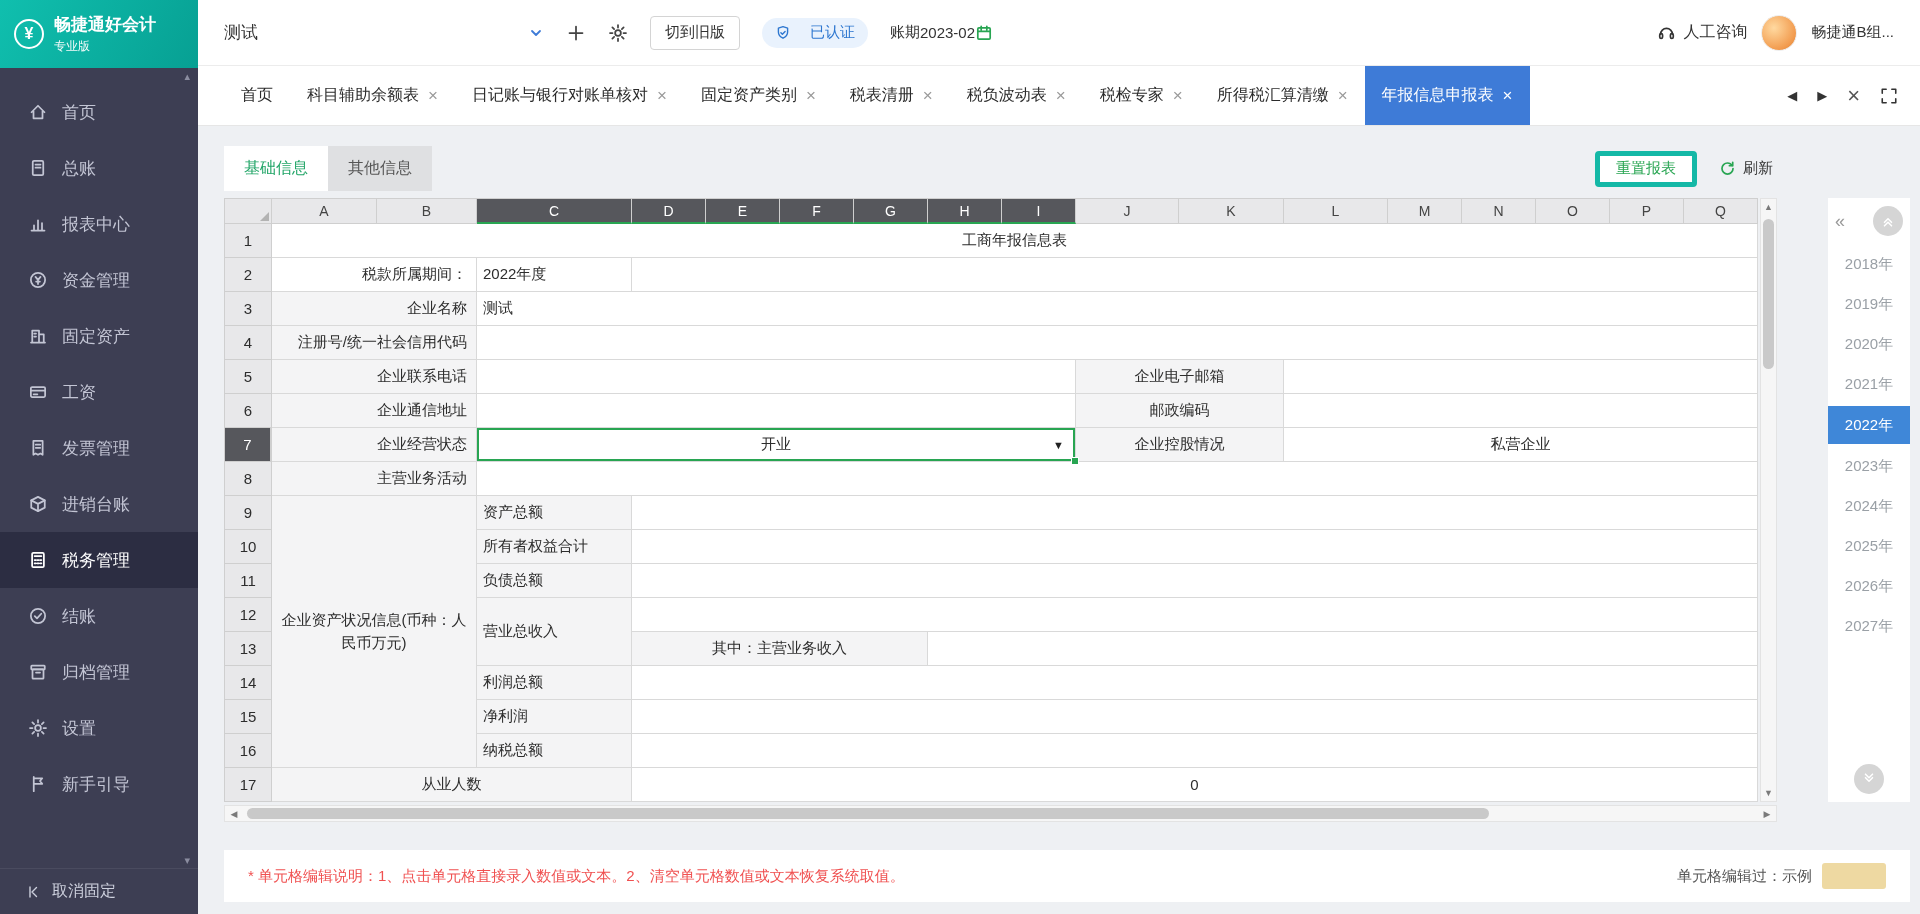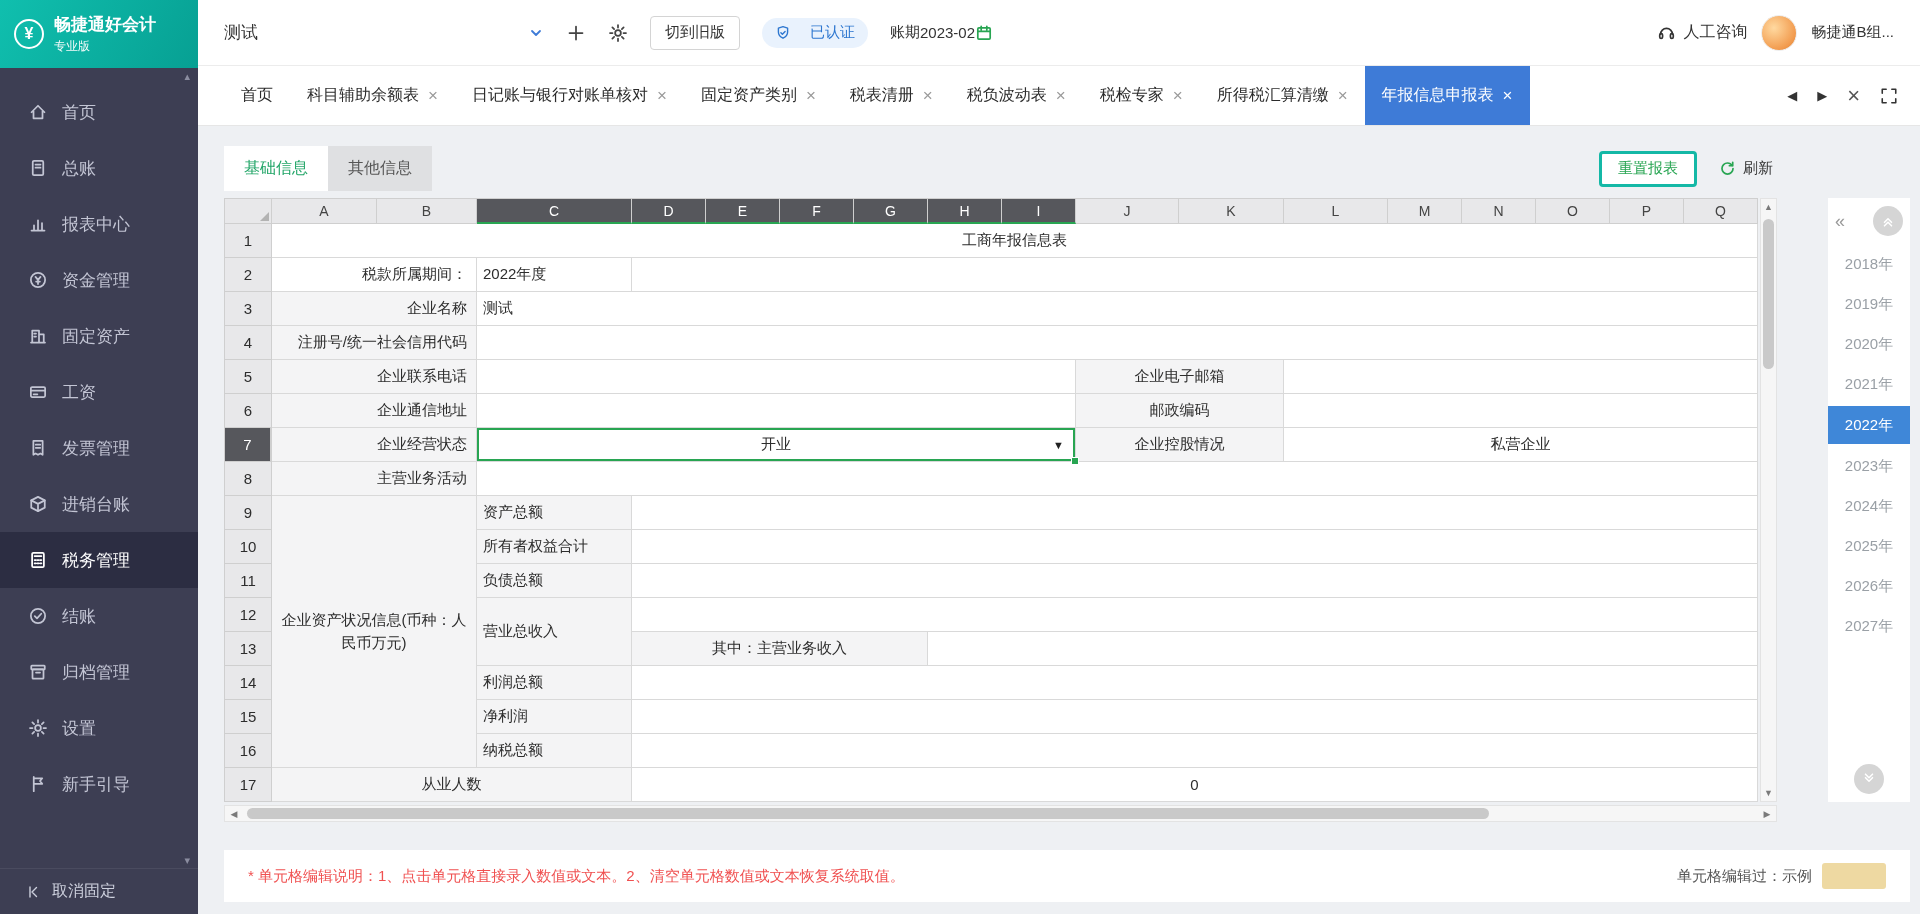--- a/index.html
+++ b/index.html
@@ -51,21 +51,21 @@
 .tc.big{font-size:22px;color:#555;line-height:1}
 .tab-controls .ic{width:18px;height:18px;color:#333;cursor:pointer}
 
 
 .content{flex:1;display:flex;flex-direction:column;padding:20px 10px 12px 26px;min-height:0}
 .work-row{display:flex;align-items:flex-start}
 .left-col{display:flex;flex-direction:column}
 .toolbar{display:flex;align-items:center;height:45px;margin-bottom:7px;width:1553px}
 .subtab{height:45px;display:flex;align-items:center;padding:0 20px;font-size:16px;background:#dfe0e2;color:#555;cursor:pointer}
 .subtab.active{background:#fff;color:#21a567}
-.btn-reset{height:36px;padding:0 16px;border:3px solid #14b8a6;color:#28a552;background:#fff;border-radius:4px;font-size:15px;margin-left:auto;cursor:pointer;font-family:inherit}
+.btn-reset{height:36px;padding:0 16px;border:5px solid #14b8a6;color:#28a552;background:#fff;border-radius:4px;font-size:15px;margin-left:auto;cursor:pointer;font-family:inherit}
 .refresh{display:flex;align-items:center;gap:7px;font-size:15px;color:#333;margin-left:22px;margin-right:4px;cursor:pointer}
 .refresh .ic{width:17px;height:17px;color:#28a552;stroke-width:1.6}
 
 
 .sheet-zone{display:flex;align-items:flex-start}
 table.sheet{border-collapse:separate;border-spacing:0;table-layout:fixed;background:#fff;width:1534px}
 .sheet th,.sheet td{border-right:1px solid #d9d9d9;border-bottom:1px solid #d9d9d9;font-weight:normal;font-size:15px;color:#2d2d2d;padding:0 6px;height:34px;white-space:nowrap;overflow:hidden}
 .sheet tr>*:first-child{border-left:1px solid #cfcfcf}
 .sheet thead th{background:#e8e8ea;color:#444;font-size:14px;height:26px;text-align:center;padding:0;border-color:#cfcfcf;border-top:1px solid #cfcfcf;cursor:pointer}
 .sheet th.selcol{background:#56575c;color:#fff;border-bottom:2px solid #28a552}

